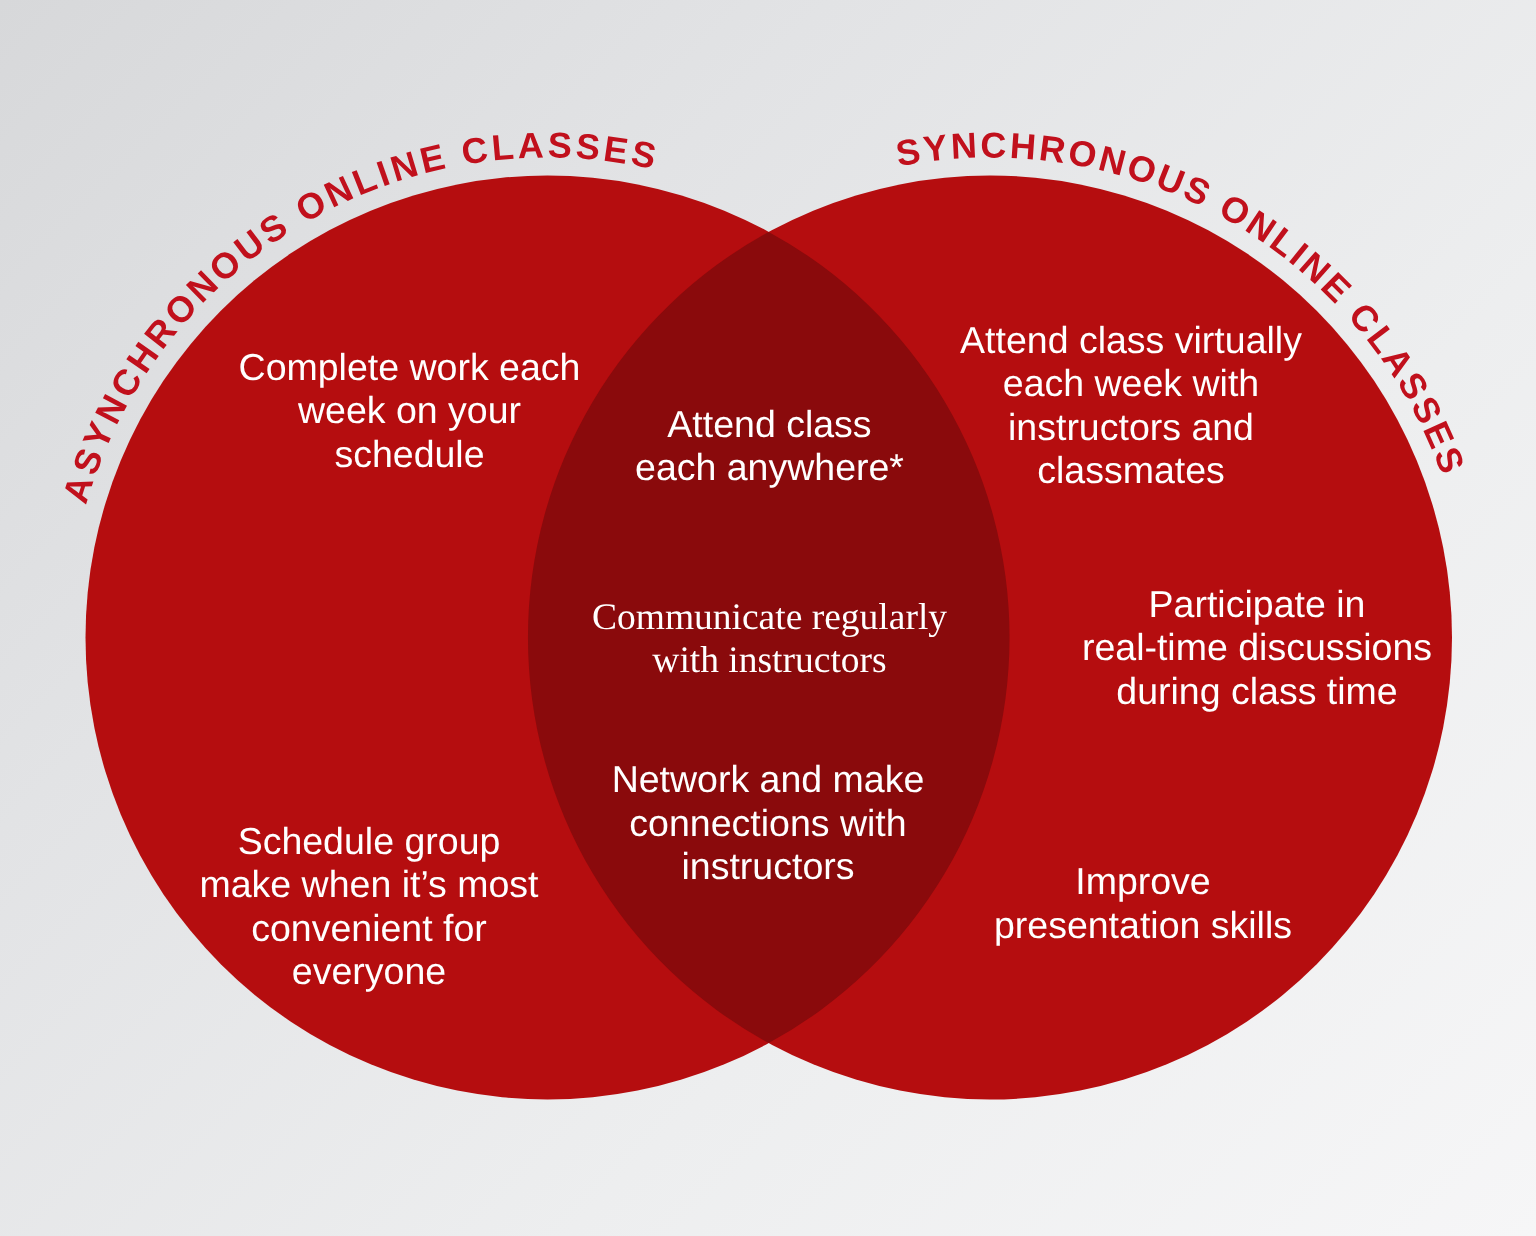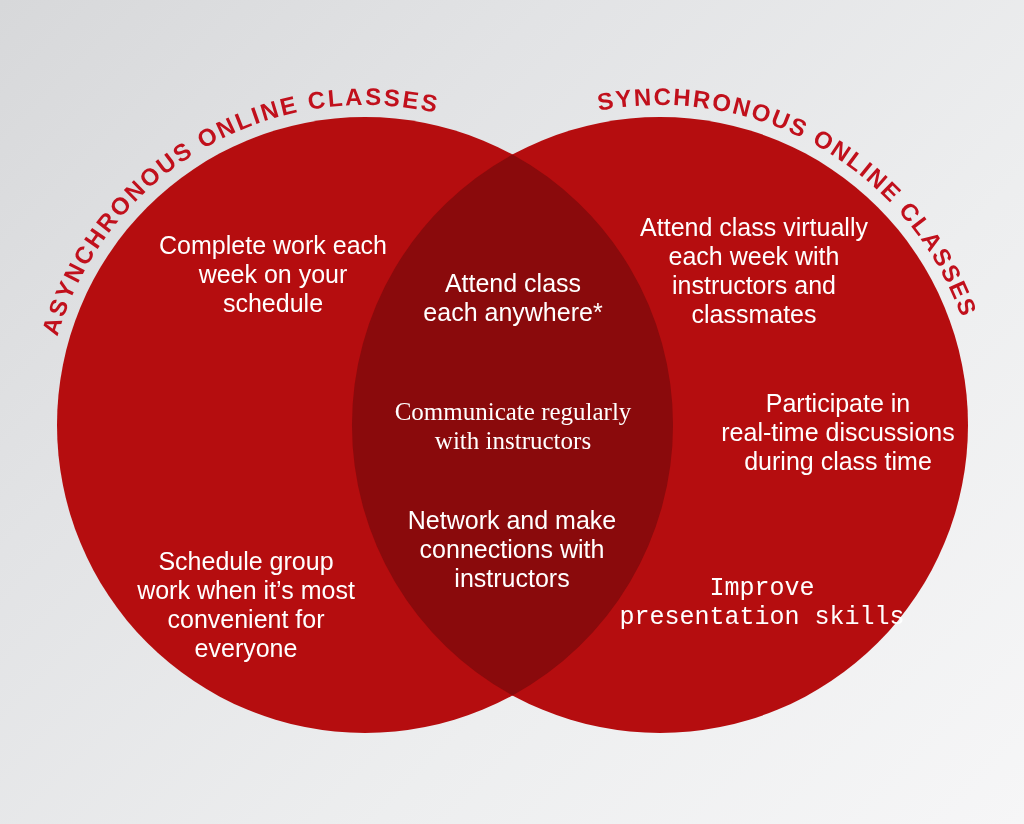--- a/index.html
+++ b/index.html
@@ -65,21 +65,21 @@
       <textPath href="#rightArcPath" startOffset="0" textLength="456" lengthAdjust="spacing">SYNCHRONOUS ONLINE CLASSES</textPath>
     </text>
   </svg>
 
   <div class="vtext" style="left:273px; top:231px;">Complete work each
 week on your
 schedule</div>
 
 
   <div class="vtext" style="left:246px; top:547px;">Schedule group
-work when it’s most
+make when it’s most
 convenient for
 everyone</div>
 
   <div class="vtext" style="left:513px; top:269px;">Attend class
 each anywhere*</div>
 
   <div class="vtext" style="left:513px; top:397px;font-family:Liberation Serif, serif;">Communicate regularly
 with instructors</div>
 
   <div class="vtext" style="left:512px; top:506px;">Network and make
@@ -88,16 +88,16 @@
 
   <div class="vtext" style="left:754px; top:213px;">Attend class virtually
 each week with
 instructors and
 classmates</div>
 
   <div class="vtext" style="left:822px; top:389px;margin-left:16px;">Participate in
 real-time discussions
 during class time</div>
 
-  <div class="vtext" style="left:762px; top:574px;font-family:Liberation Mono, monospace;">Improve
+  <div class="vtext" style="left:762px; top:574px;">Improve
 presentation skills</div>
 
 </div>
 
 </body></html>

